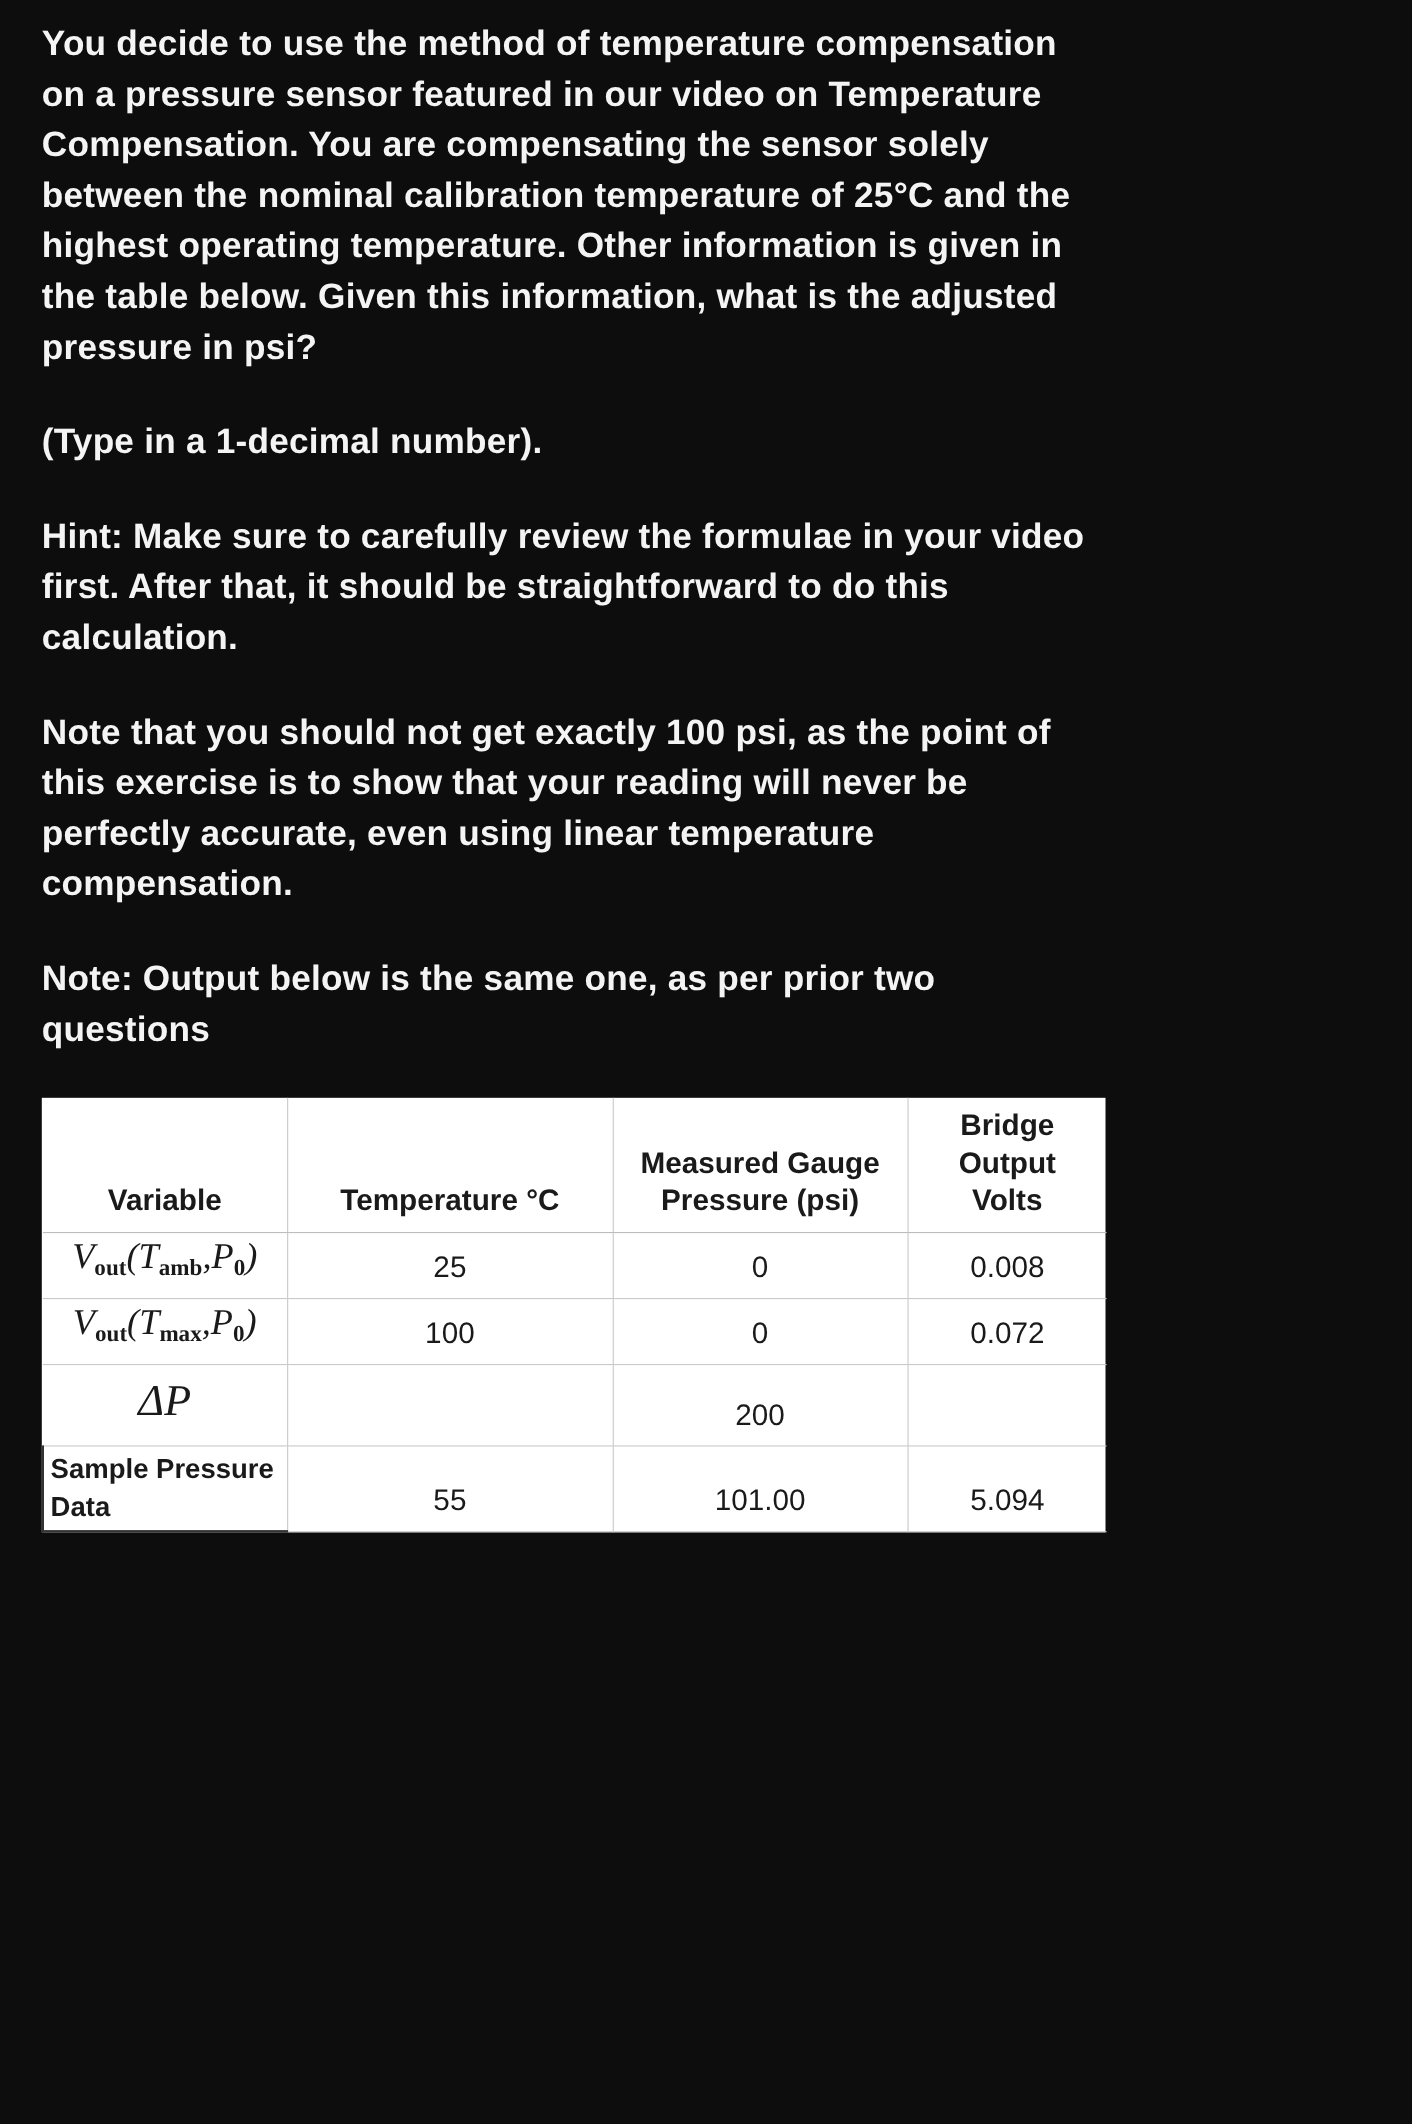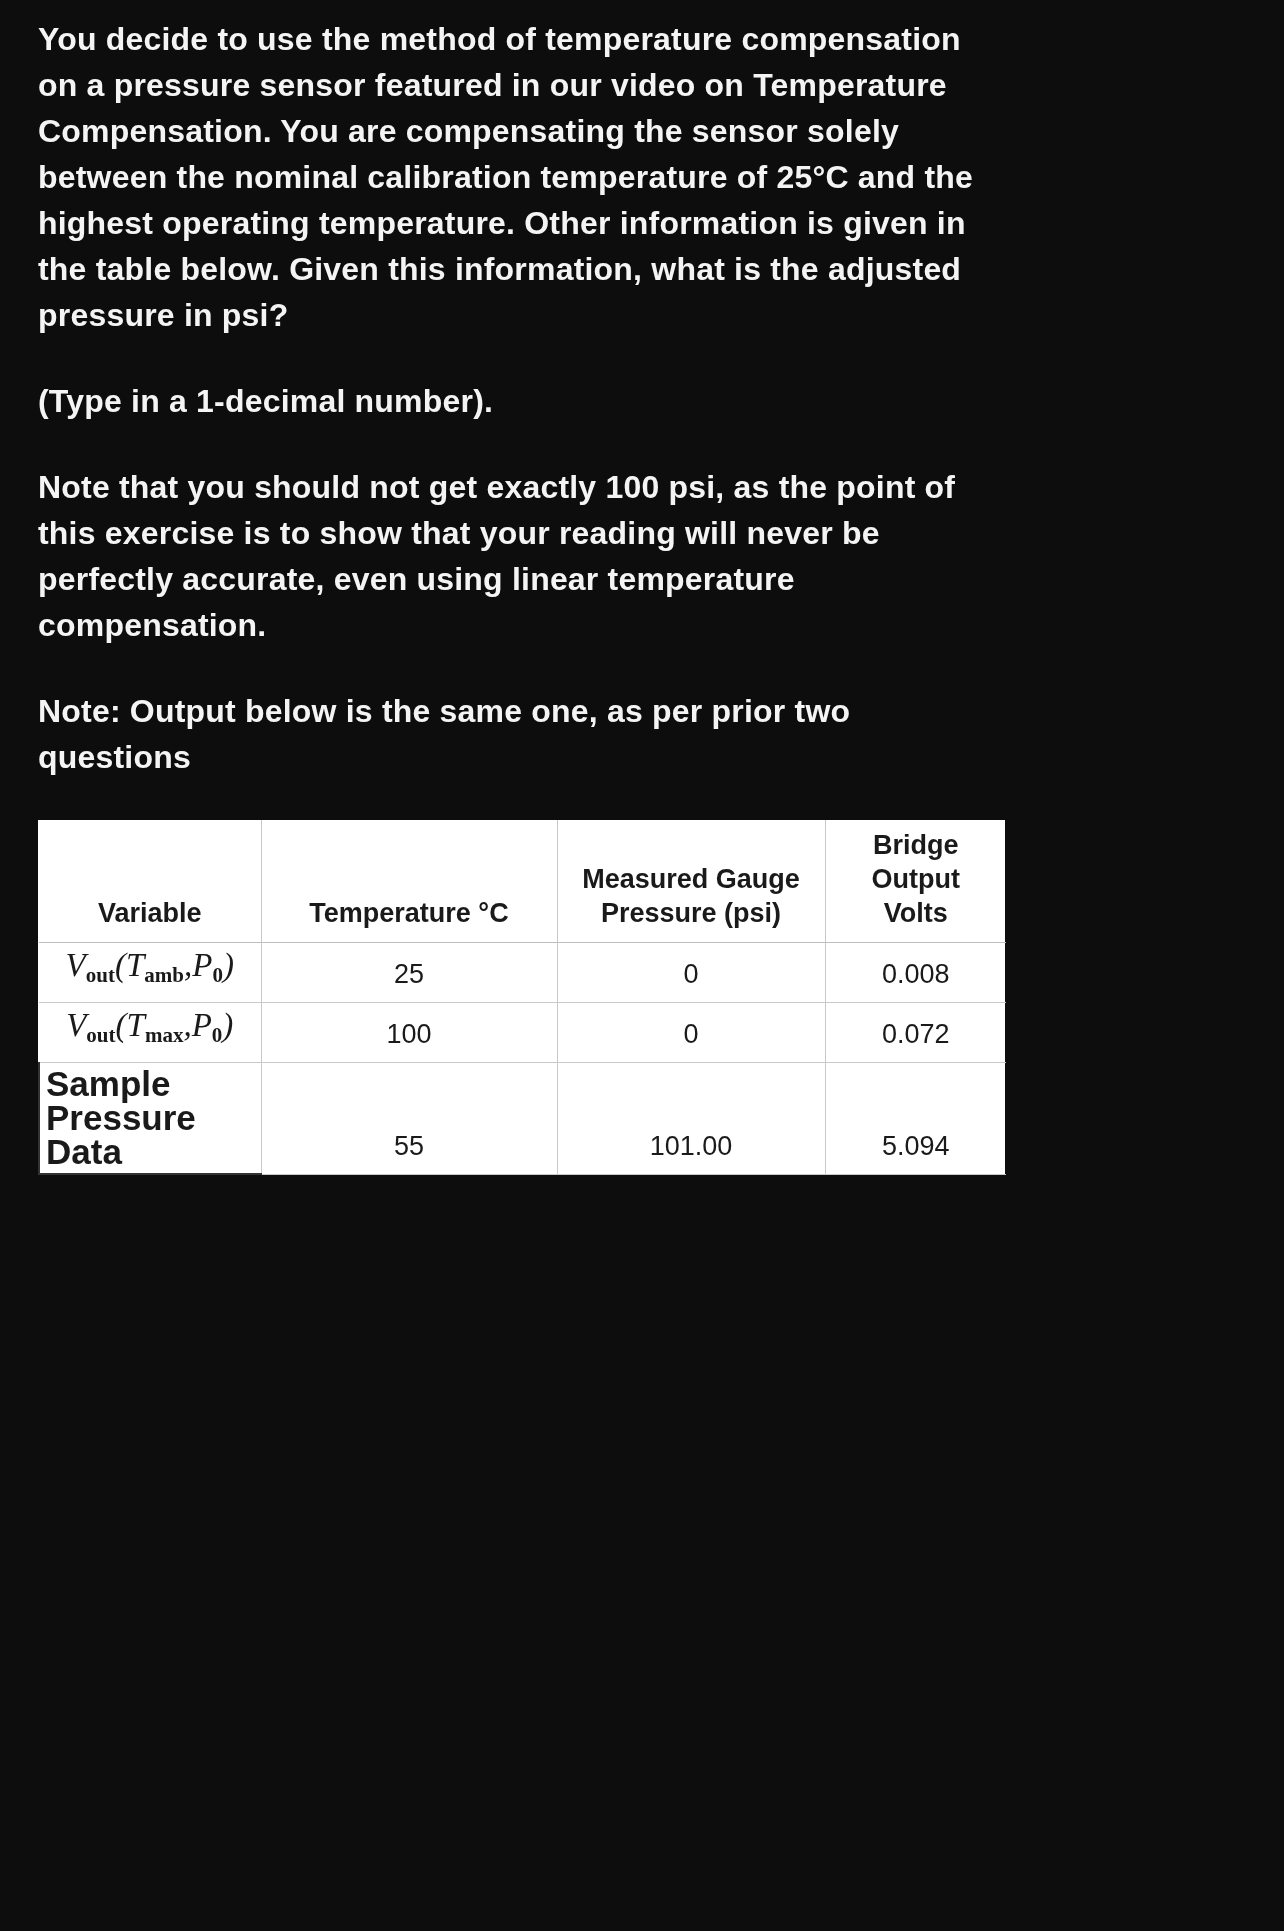--- a/index.html
+++ b/index.html
@@ -81,39 +81,40 @@
   tr.r-delta td { height: 74px; }
   tr.r-label td { height: 70px; }
   tr.r-delta .var-cell {
     font-size: 40px;
     padding-top: 8px;
   }
   tr.r-label .var-cell {
     font-family: "Liberation Sans", sans-serif;
     font-style: normal;
     font-weight: bold;
-    font-size: 35px;
+    font-size: 25px;
     text-align: left;
     vertical-align: middle;
     padding: 4px 6px;
     line-height: 34px;
     white-space: normal;
     border-left: 2px solid #333333;
     border-bottom: 2px solid #333333;
   }
   tr.r-label .var-cell .vmain { font-weight: bold; }
 </style>
 </head>
 <body>
 
 <main class="content">
 
   <section class="qtext">
     <p>You decide to use the method of temperature compensation on a pressure sensor featured in our video on Temperature Compensation. You are compensating the sensor solely between the nominal calibration temperature of 25°C and the highest operating temperature. Other information is given in the table below. Given this information, what is the adjusted pressure in psi?</p>
     <p>(Type in a 1-decimal number).</p>
+    <p>Hint: Make sure to carefully review the formulae in your video first. After that, it should be straightforward to do this calculation.</p>
     <p>Note that you should not get exactly 100 psi, as the point of this exercise is to show that your reading will never be perfectly accurate, even using linear temperature compensation.</p>
     <p>Note: Output below is the same one, as per prior two questions</p>
   </section>
 
   <div class="table-wrap">
     <table>
       <colgroup>
         <col class="c-var">
         <col class="c-temp">
         <col class="c-pres">
@@ -133,20 +134,26 @@
             <td class="num-cell">25</td>
             <td class="num-cell">0</td>
             <td class="num-cell">0.008</td>
           </tr>
           <tr class="r-math">
             <td class="var-cell"><span class="vmain">V</span><span class="sub">out</span><span class="vmain">(T</span><span class="sub">max</span><span class="vmain">,</span><span class="vmain">P</span><span class="sub">0</span><span class="vmain">)</span></td>
             <td class="num-cell">100</td>
             <td class="num-cell">0</td>
             <td class="num-cell">0.072</td>
           </tr>
+          <tr class="r-delta">
+            <td class="var-cell"><span class="vmain">ΔP</span></td>
+            <td class="num-cell"></td>
+            <td class="num-cell">200</td>
+            <td class="num-cell"></td>
+          </tr>
           <tr class="r-label">
             <td class="var-cell"><span class="vmain">Sample Pressure Data</span></td>
             <td class="num-cell">55</td>
             <td class="num-cell">101.00</td>
             <td class="num-cell">5.094</td>
           </tr>
         </tbody>
     </table>
   </div>
 

